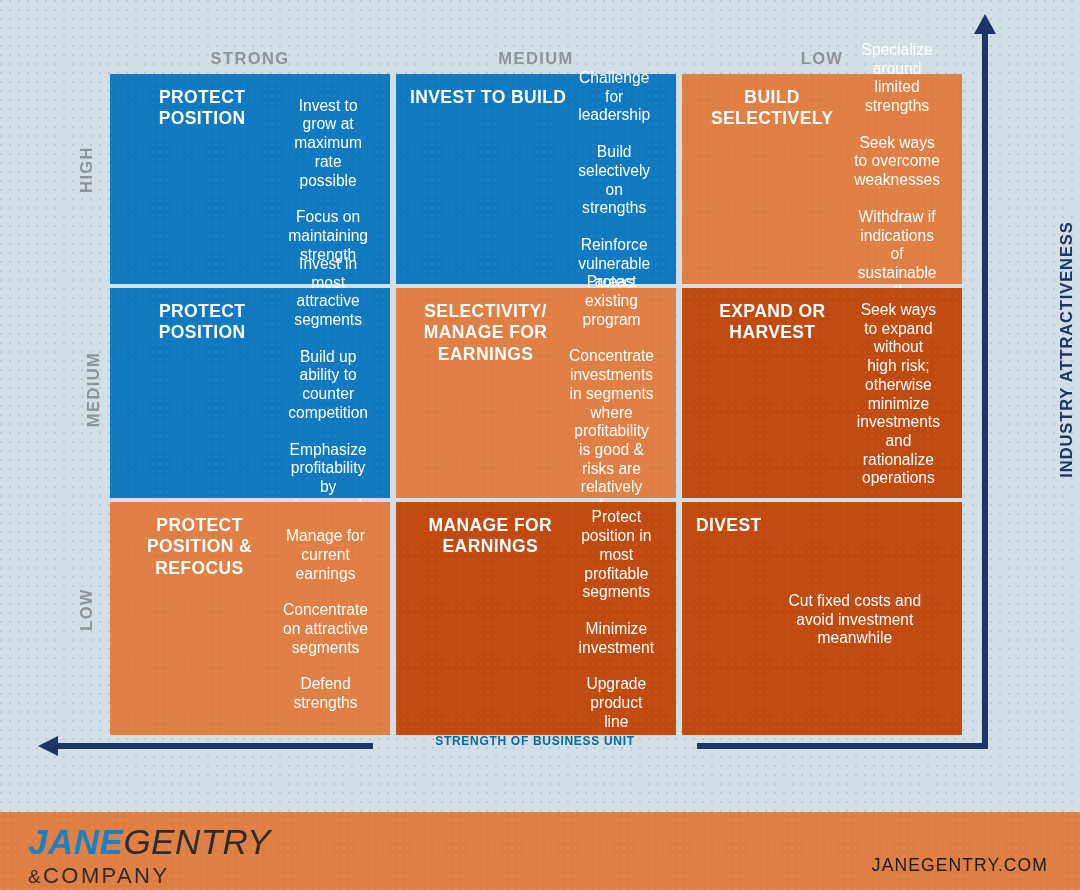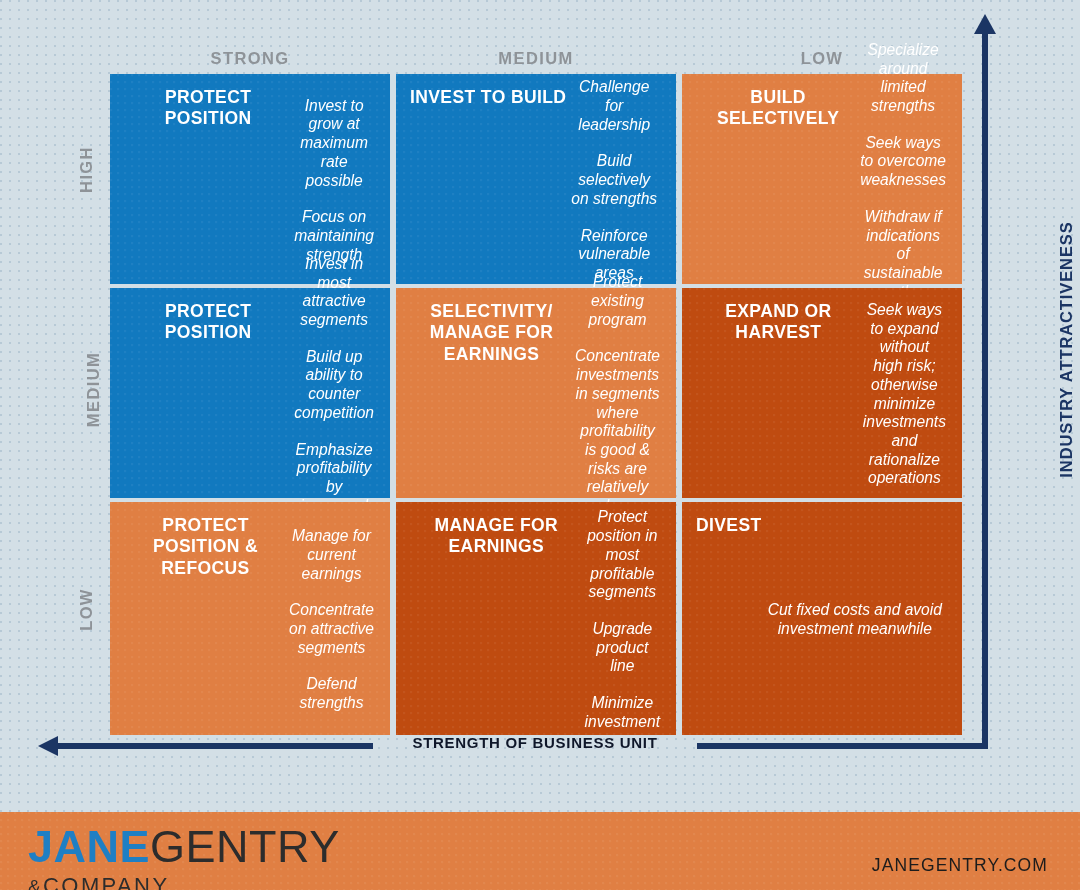--- a/index.html
+++ b/index.html
@@ -80,22 +80,21 @@
   }
   .cell .cell-lines{
     display:flex;
     flex-direction:column;
     justify-content:center;
     flex:1;
   }
   .cell .cell-line{
     font-size:15.6px;
     line-height:1.2;
-    margin:9px 2px;
-    font-style:italic;
+    margin:9px 8px;
   }
   .cell-inner{
     height:100%;
     display:flex;
     flex-direction:row;
   }
 
   
   .c0{ left:110px; } .c1{ left:396px; } .c2{ left:682px; }
   
@@ -151,47 +150,48 @@
     width:0; height:0;
     border-top:10px solid transparent;
     border-bottom:10px solid transparent;
     border-right:20px solid #1b3564;
   }
   #axis-horizontal-label{
     position:absolute;
     left:373px; top:734px;
     width:324px;
     text-align:center;
-    font-size:15px;
+    font-size:12px;
     font-weight:bold;
     letter-spacing:0.7px;
-    color:#0f172a;
+    color:#0369a1;
   }
 
   
   #footer{
     position:absolute;
     left:0; top:812px;
     width:1080px; height:78px;
     background:#e07f43;
     background-image:
       radial-gradient(circle at 1px 1px, rgba(255,255,255,0.06) 1px, transparent 1.7px);
     background-size:7px 7px;
     display:flex;
     align-items:center;
   }
   #logo{
     position:absolute;
     left:28px; top:12px;
     line-height:1;
   }
   #logo-row1{
-    font-size:45px;
+    font-size:35px;
     letter-spacing:0.5px;
     white-space:nowrap;
+    font-style:italic;
   }
   #logo-jane{ font-weight:bold; color:#1f7fc4; }
   #logo-gentry{ font-weight:300; color:#2c2c2c; }
   #logo-row2{
     margin-top:6px;
     font-size:22px;
     letter-spacing:2.4px;
     color:#2c2c2c;
     white-space:nowrap;
   }
@@ -300,22 +300,22 @@
         <div class="cell-line">Defend strengths</div>
       </div>
     </div>
   </div>
 
   <div class="cell c1 r2" style="background-color:#bf4b10;">
     <div class="cell-inner">
       <div class="cell-title">MANAGE FOR EARNINGS</div>
       <div class="cell-lines">
         <div class="cell-line">Protect position in most profitable segments</div>
+        <div class="cell-line">Minimize investment</div>
         <div class="cell-line">Upgrade product line</div>
-        <div class="cell-line">Minimize investment</div>
       </div>
     </div>
   </div>
 
   <div class="cell c2 r2" style="background-color:#bf4b10;">
     <div class="cell-inner">
       <div class="cell-title">DIVEST</div>
       <div class="cell-lines">
         <div class="cell-line">Cut fixed costs and avoid investment meanwhile</div>
       </div>

